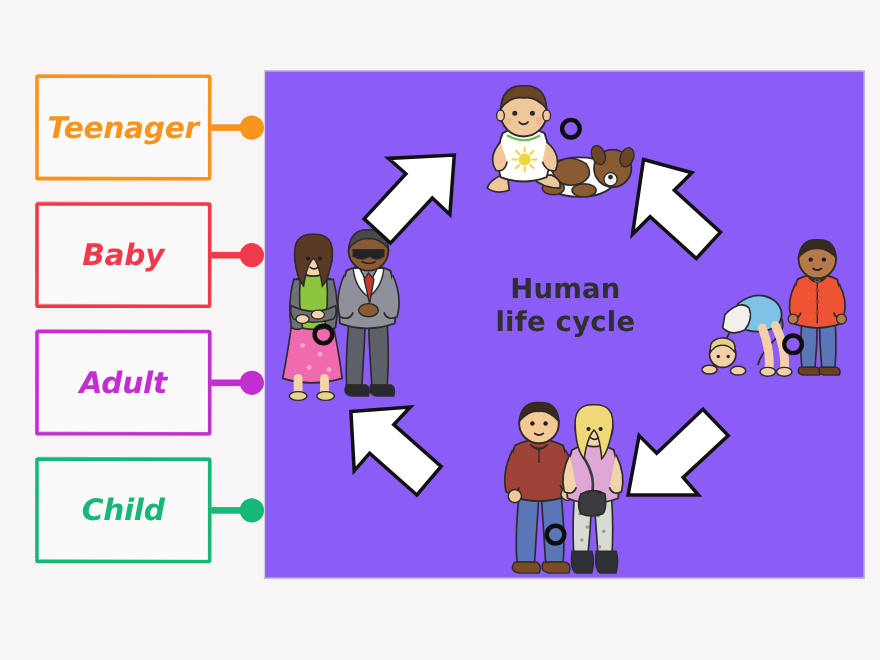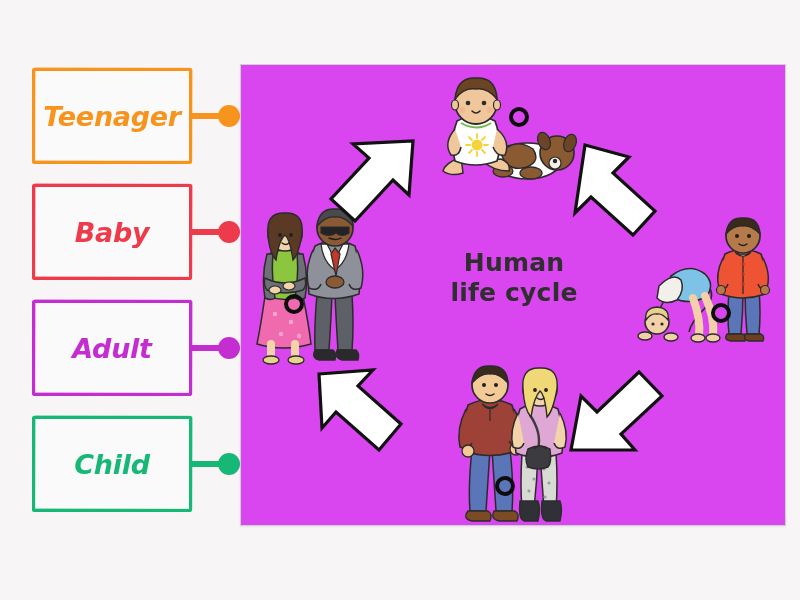--- a/index.html
+++ b/index.html
@@ -103,21 +103,21 @@
     background: currentColor;
   }
 
   
   #image-panel {
     position: absolute;
     left: 240px;
     top: 64px;
     width: 546px;
     height: 462px;
-    background: #d946ef;
+    background: #8b5cf6;
     border: 1px solid #cfcfcf;
     box-shadow: 0 1px 2px rgba(0,0,0,.07);
     overflow: hidden;
     padding-left: 40px;
   }
 
   #cycle-title {
     position: absolute;
     left: 0;
     top: 183px;

